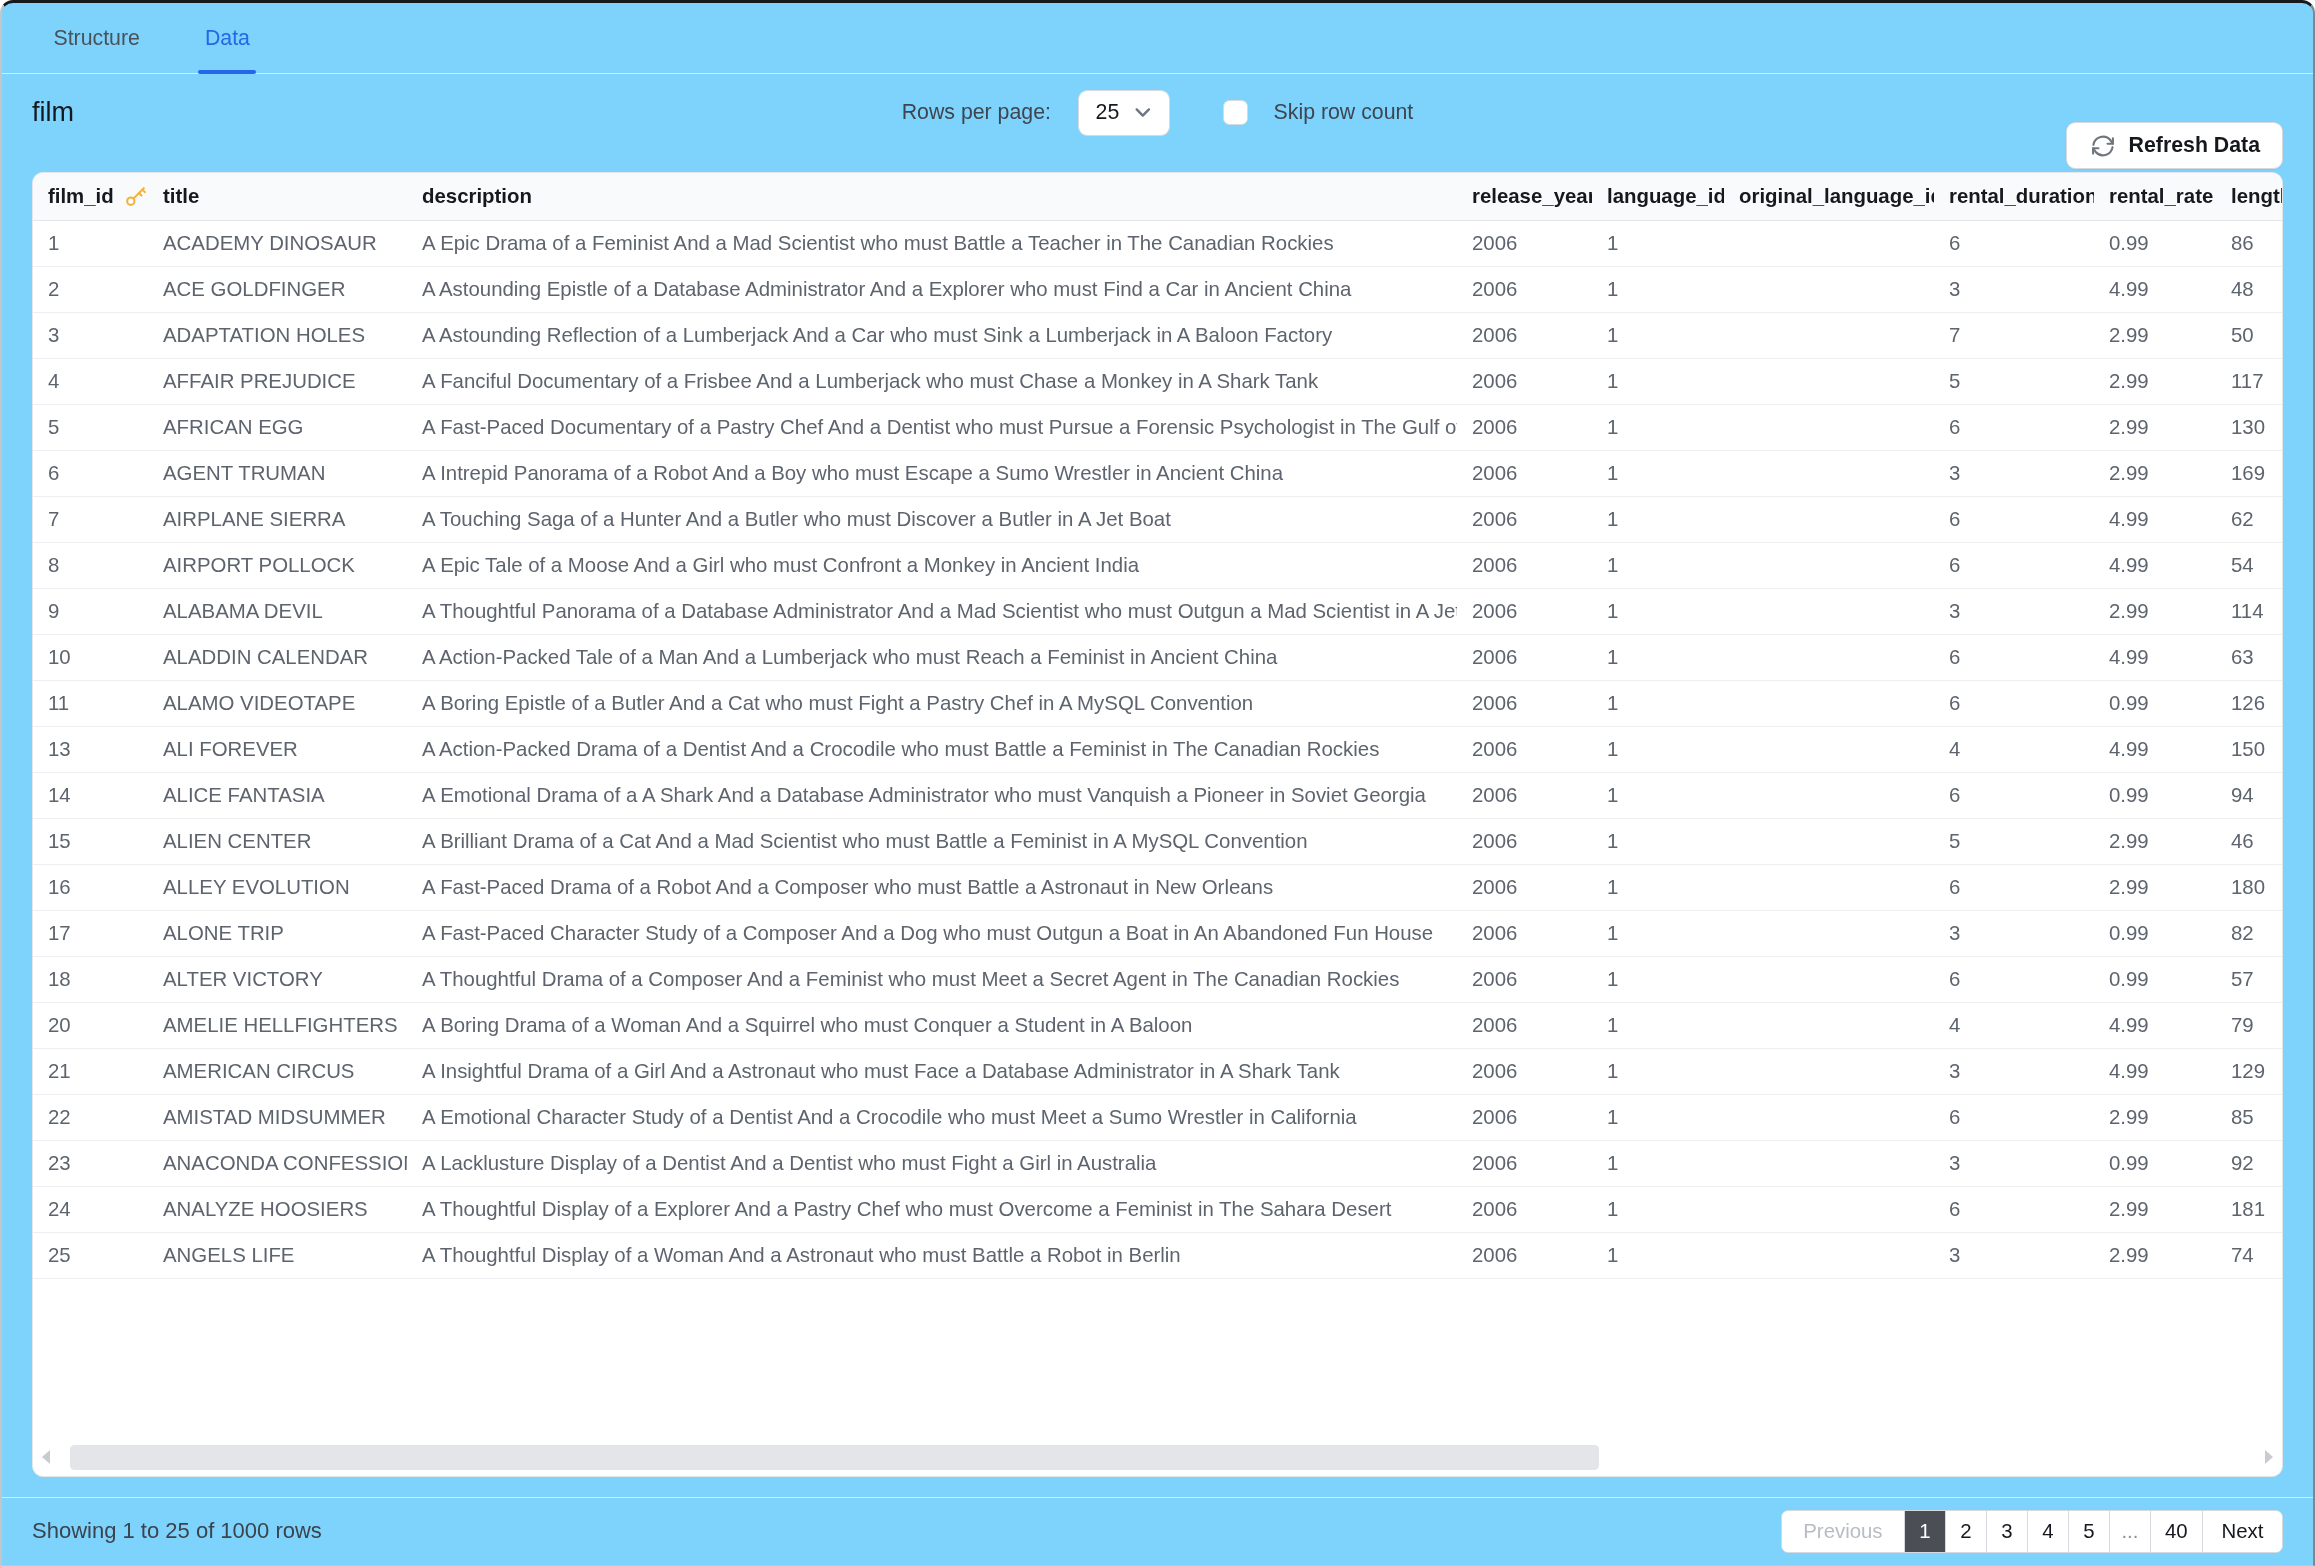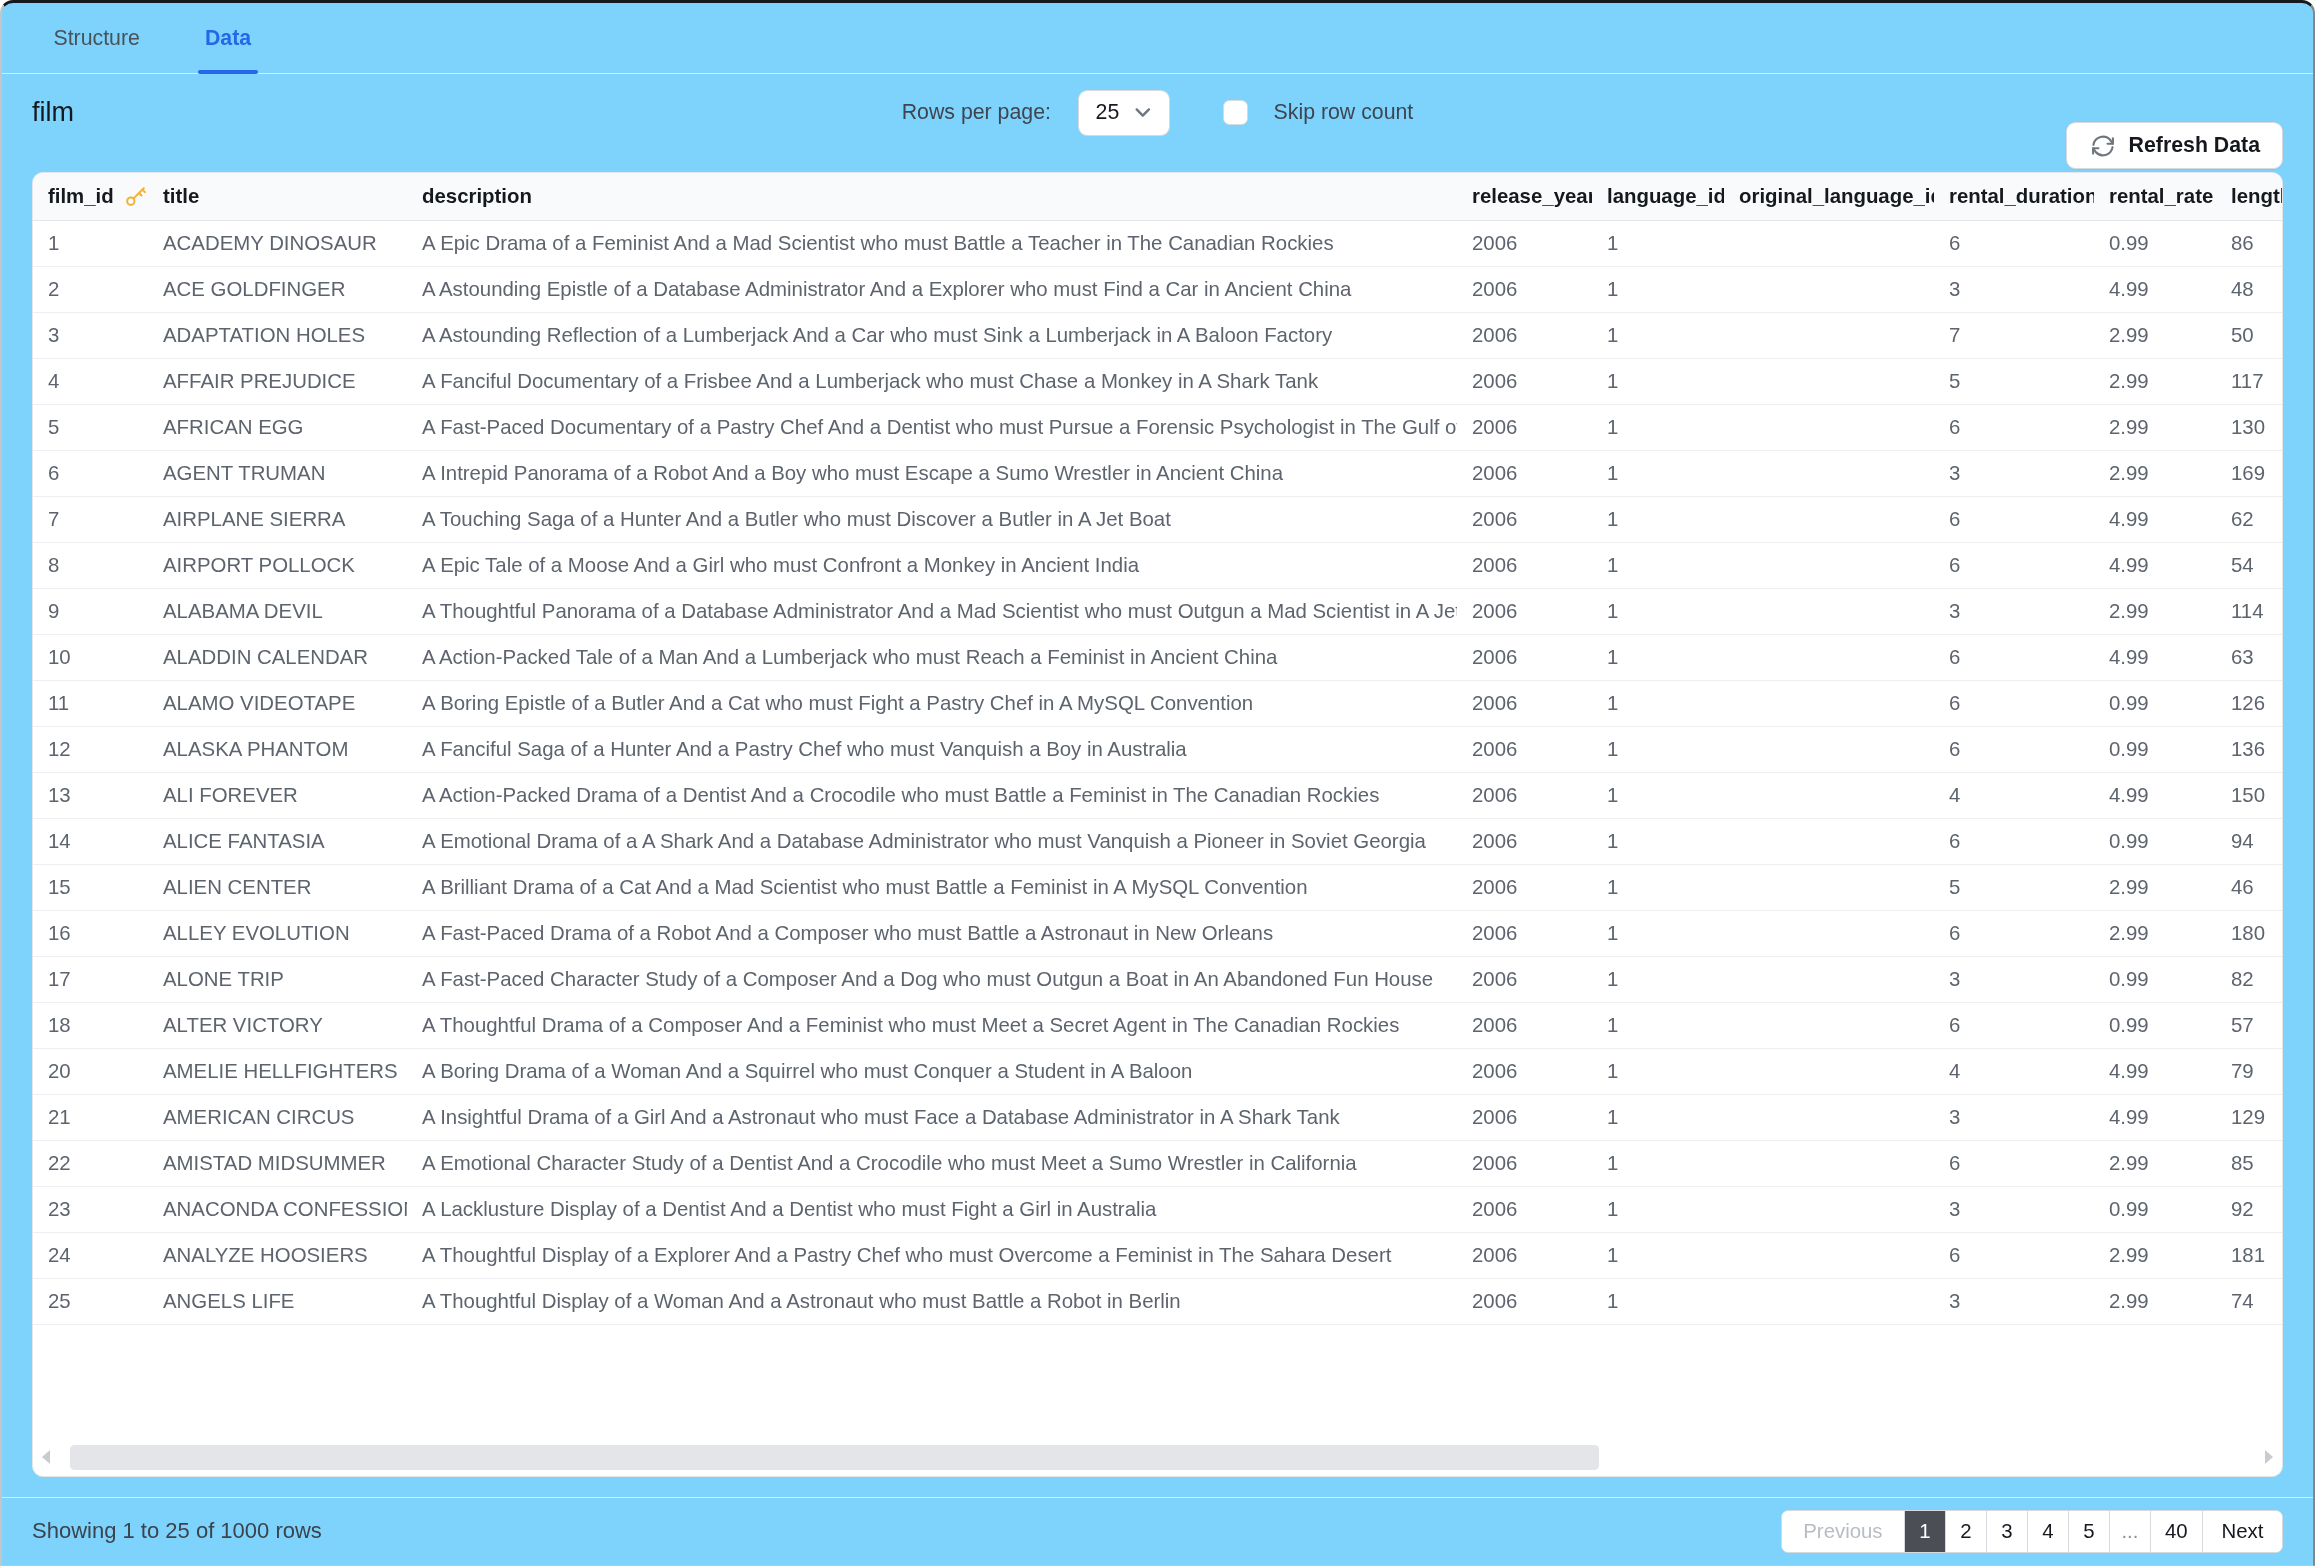--- a/index.html
+++ b/index.html
@@ -18,21 +18,21 @@
     width:2315px;height:1567px;background:#7dd3fc;position:relative;
     border-top:3.7px solid #17181c;border-left:2.8px solid #c2c5c9;
     border-right:2.8px solid #83868b;border-bottom:2.8px solid #c2c5c9;
     border-radius:13px 13px 1.9px 1.9px;overflow:hidden;
     display:flex;flex-direction:column;
   }
   
   .tabbar{height:71px;border-bottom:0.9px solid var(--border);display:flex;align-items:stretch;padding-left:45px;}
   .tabs{display:flex;gap:52px;}
   .tab{display:flex;align-items:center;font-size:21.3px;color:#4a5158;padding:0 6.5px;position:relative;cursor:pointer;}
-  .tab.active{color:var(--accent);font-weight:700;}
+  .tab.active{color:var(--accent);font-weight:400;}
   .tab.active::after{content:"";position:absolute;left:0;right:0;bottom:-0.9px;height:3.7px;background:var(--accent);border-radius:1.9px;}
   
   .toolbar{height:77px;display:flex;padding:0 30px;}
   .toolbar .left{flex:1;display:flex;align-items:center;}
   .title{font-size:27px;font-weight:500;color:var(--text-dark);}
   .controls{display:flex;align-items:center;gap:12px;}
   .toolbar .right{flex:1;display:flex;justify-content:flex-end;}
   .rpp-label{font-size:21.3px;color:#3f4550;}
   .select{margin-left:15px;height:46px;min-width:91px;border:0.9px solid var(--ctl-border);border-radius:9.3px;
     display:flex;align-items:center;justify-content:center;gap:15px;padding:0 16.7px;cursor:pointer;background:#fff;}
@@ -292,31 +292,20 @@
             <td>ALAMO VIDEOTAPE</td>
             <td>A Boring Epistle of a Butler And a Cat who must Fight a Pastry Chef in A MySQL Convention</td>
             <td>2006</td>
             <td>1</td>
             <td></td>
             <td>6</td>
             <td>0.99</td>
             <td>126</td>
           </tr>
           <tr>
-            <td>12</td>
-            <td>ALASKA PHANTOM</td>
-            <td>A Fanciful Saga of a Hunter And a Pastry Chef who must Vanquish a Boy in Australia</td>
-            <td>2006</td>
-            <td>1</td>
-            <td></td>
-            <td>6</td>
-            <td>0.99</td>
-            <td>136</td>
-          </tr>
-          <tr>
             <td>13</td>
             <td>ALI FOREVER</td>
             <td>A Action-Packed Drama of a Dentist And a Crocodile who must Battle a Feminist in The Canadian Rockies</td>
             <td>2006</td>
             <td>1</td>
             <td></td>
             <td>4</td>
             <td>4.99</td>
             <td>150</td>
           </tr>

